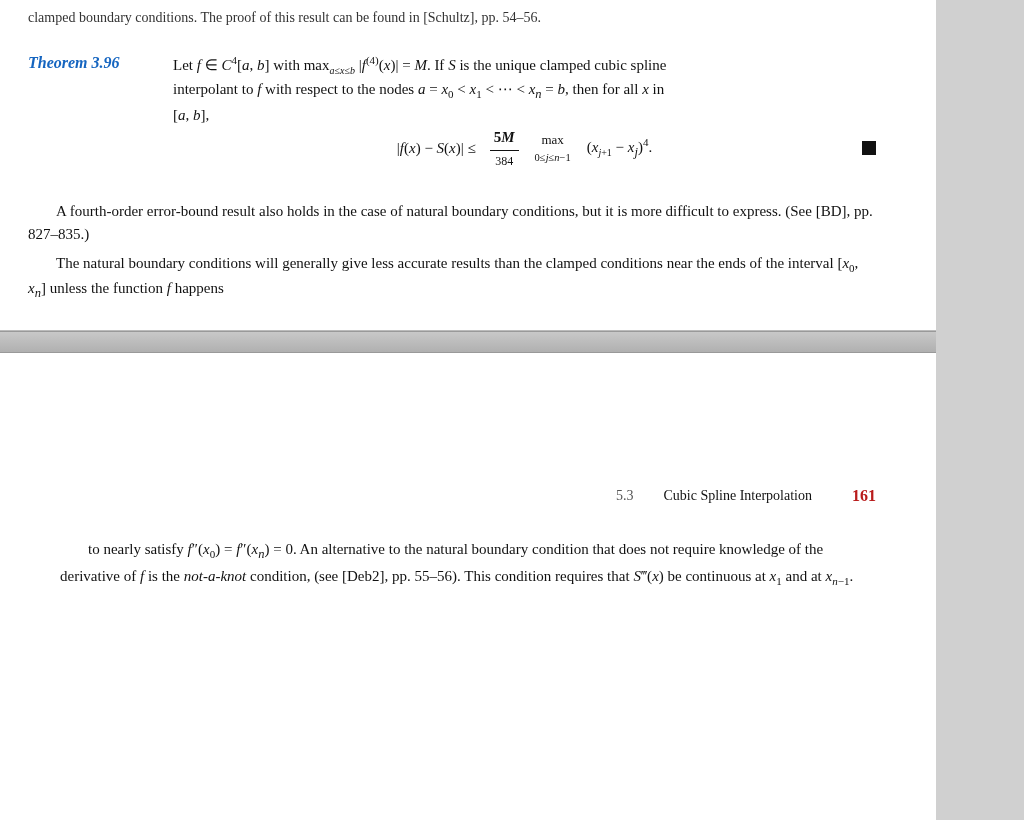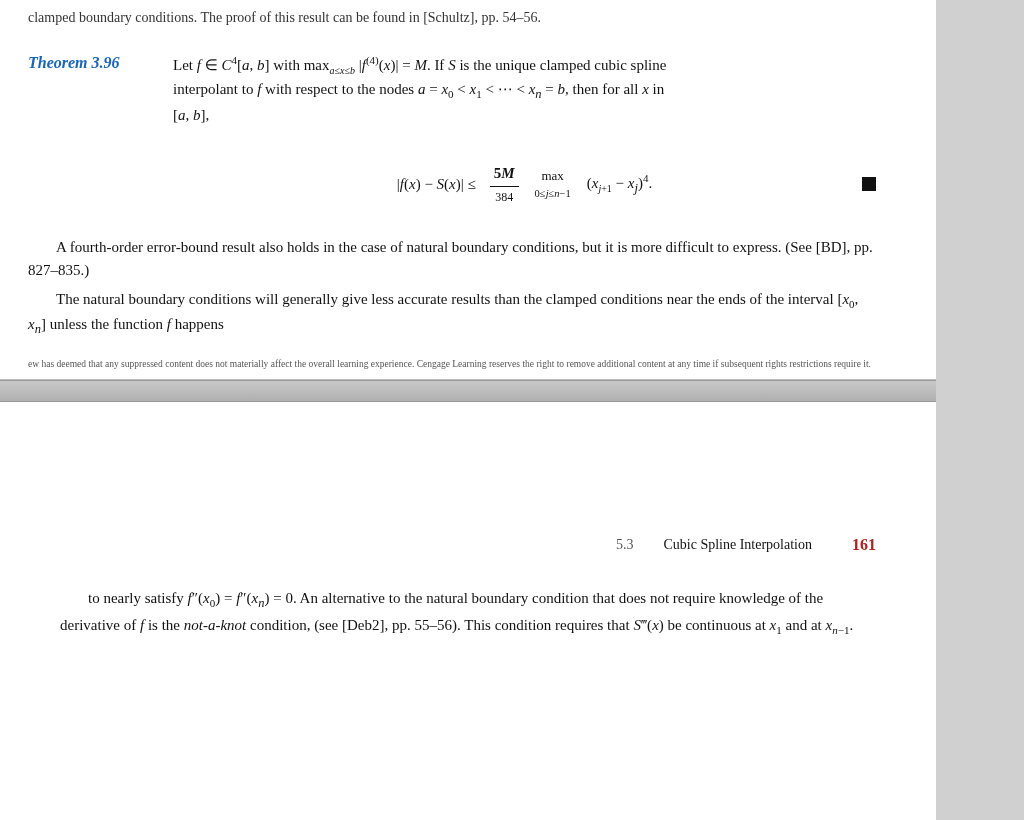--- a/index.html
+++ b/index.html
@@ -61,21 +61,21 @@
       flex: 1;
     }
 
     .theorem-body p {
       margin: 0;
     }
 
     
     .formula-container {
       text-align: center;
-      margin: 36px 0 12px 0;
+      margin: 0 0 12px 0;
       font-size: 16px;
       position: relative;
       display: flex;
       align-items: center;
       justify-content: center;
     }
 
     .formula-inner {
       display: inline-flex;
       align-items: center;
@@ -250,21 +250,20 @@
       <div class="body-paragraphs">
         <p>
           A fourth-order error-bound result also holds in the case of natural boundary conditions, but it is more difficult to express. (See [BD], pp. 827–835.)
         </p>
         <p>
           The natural boundary conditions will generally give less accurate results than the clamped conditions near the ends of the interval [<span class="math-italic">x</span><span class="math-sub">0</span>, <span class="math-italic">x<sub>n</sub></span>] unless the function <span class="math-italic"> f</span> happens
         </p>
       </div>
 
       <div class="copyright-notice">
-        <div>ew has deemed that any suppressed content does not materially affect the overall learning experience. Cengage Learning reserves the right to remove additional content at any time if subsequent rights restrictions require it.</div>
       </div>
 
     </div>
   </div>
 
   <div class="page-divider"></div>
 
   <div class="bottom-page">
 
     <div class="bottom-spacer"></div>

